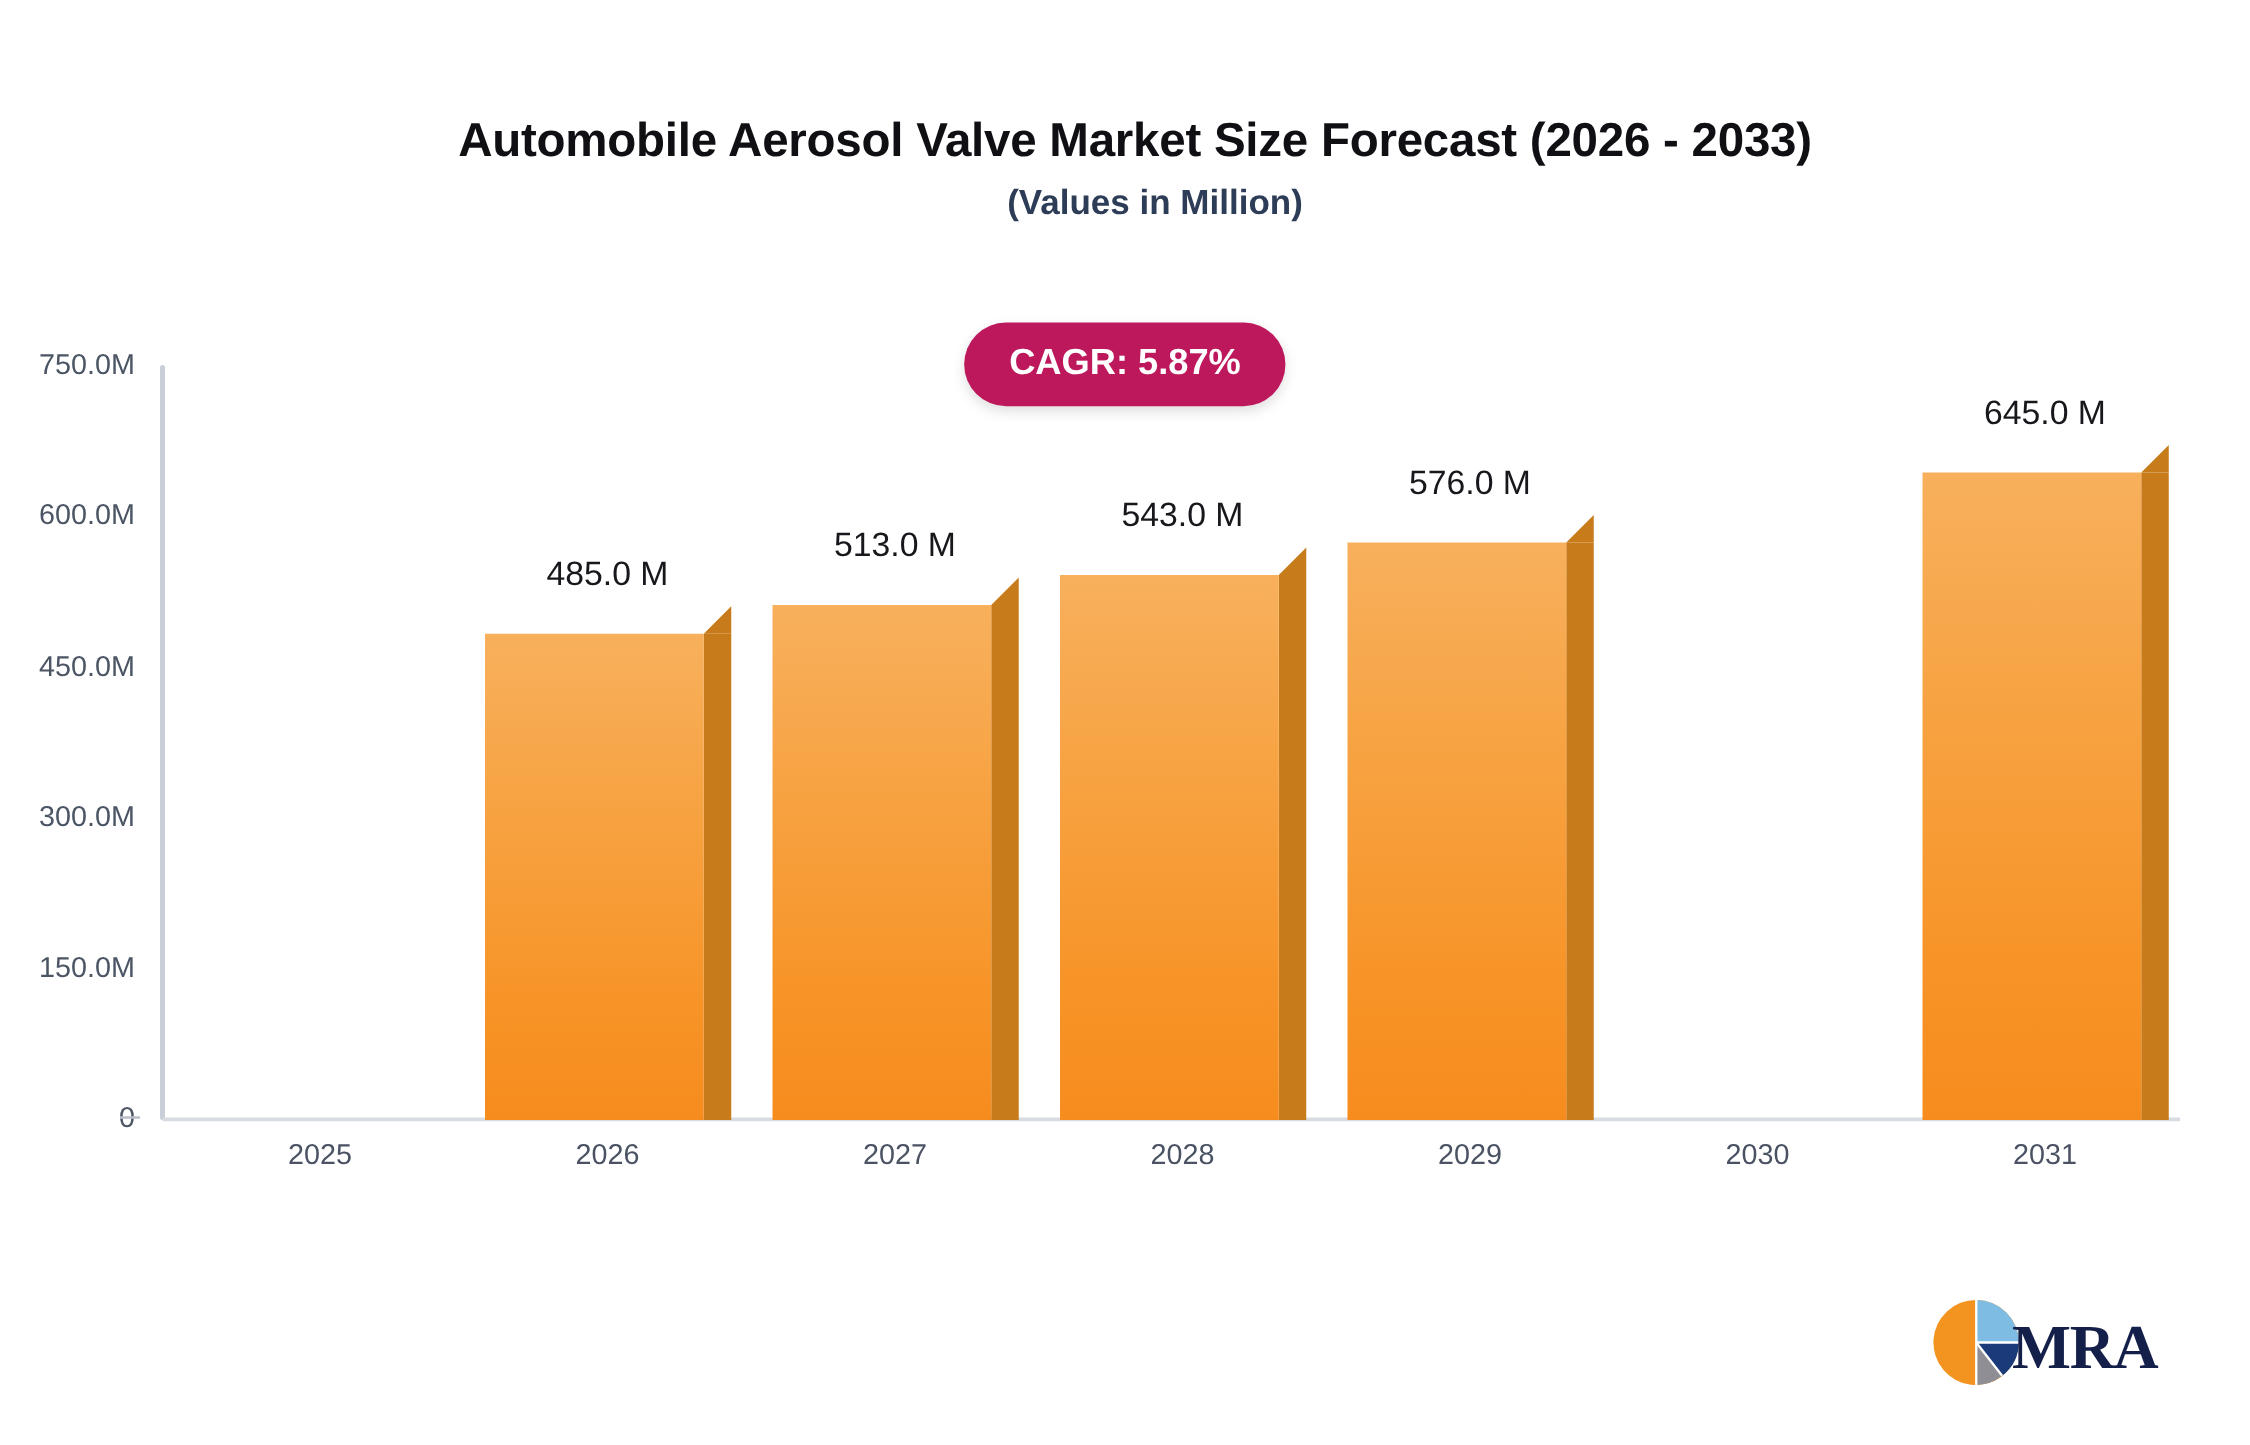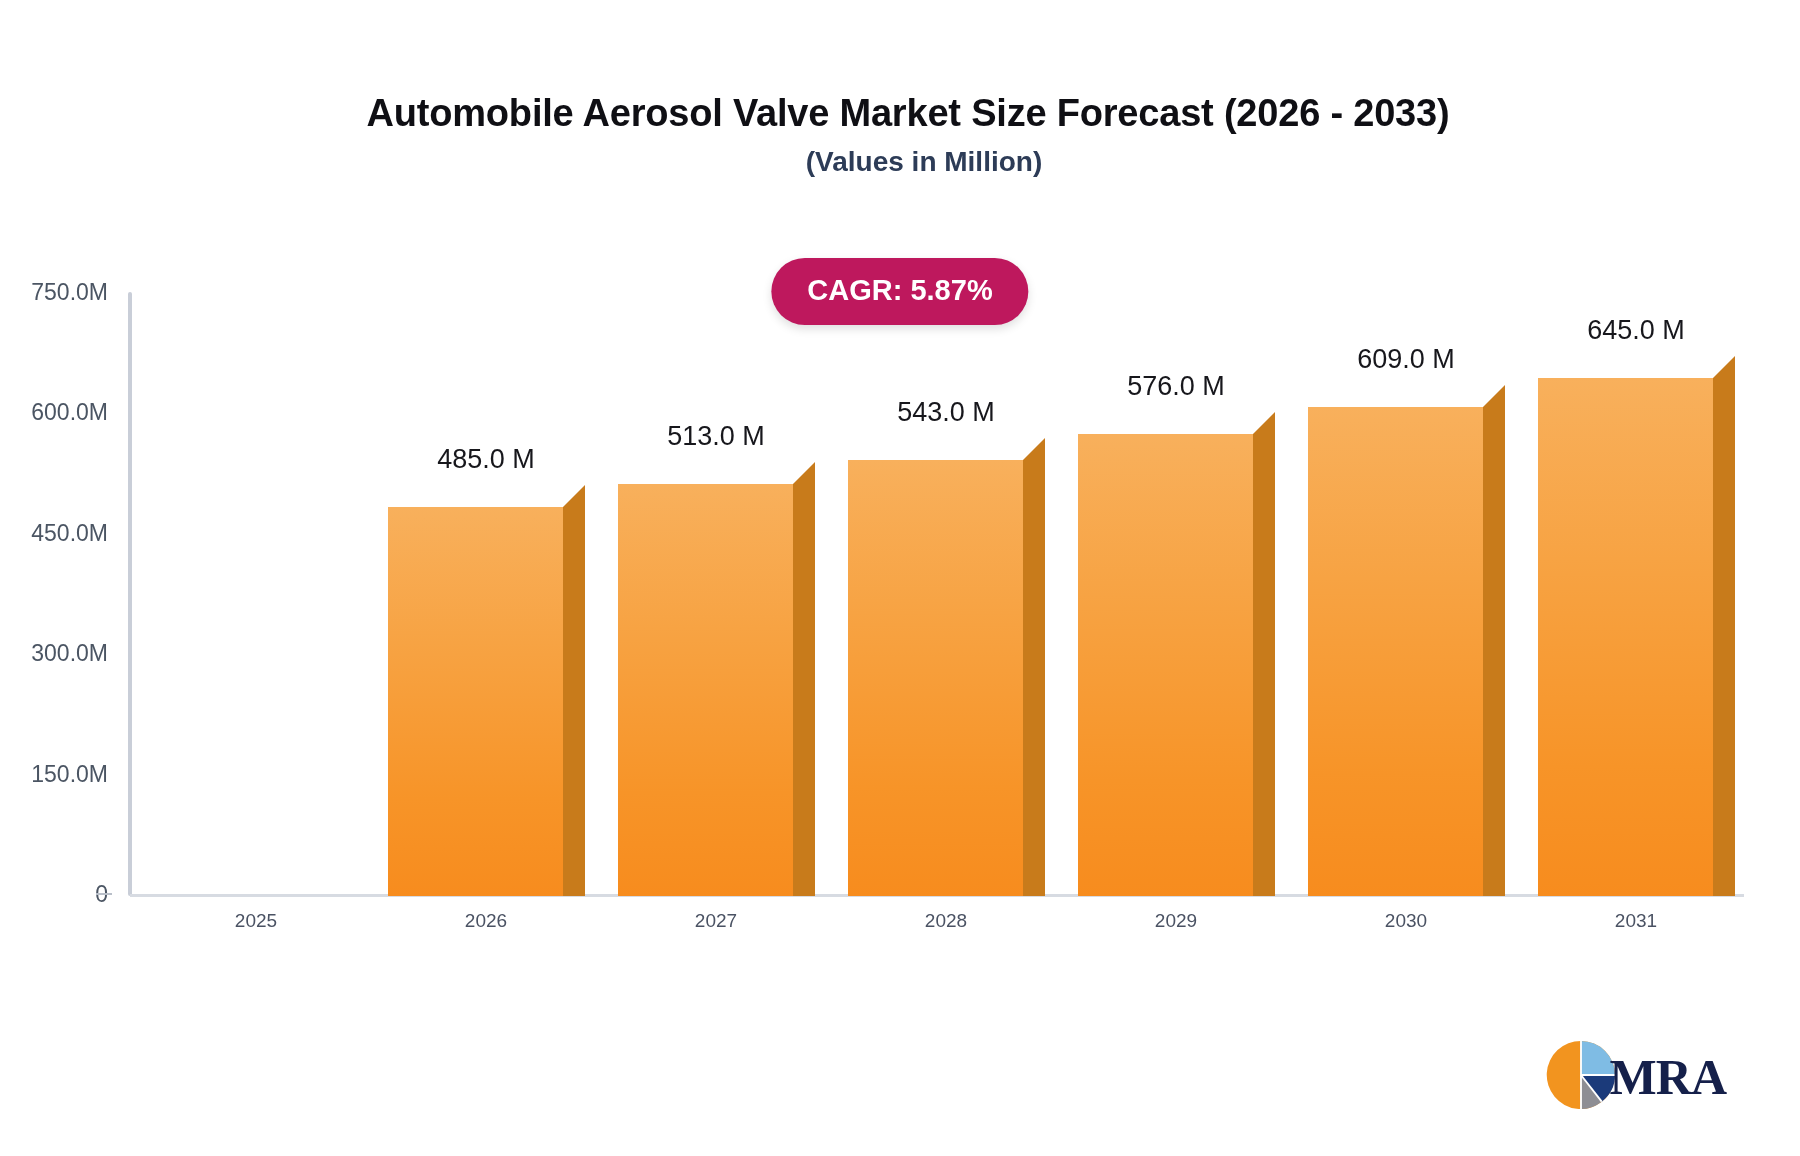--- a/index.html
+++ b/index.html
@@ -135,21 +135,21 @@
     left: 50%;
     transform: translateX(-50%);
     font-size: 27px;
     color: #17171c;
     white-space: nowrap;
   }
   .x-label {
     position: absolute;
     top: 910px;
     text-align: center;
-    font-size: 19px;
+    font-size: 23px;
     color: #4a5263;
     transform: translateX(-50%);
   }
 
   
   .logo {
     position: absolute;
     right: 74px;
     bottom: 40px;
     display: flex;
@@ -207,26 +207,20 @@
         <div class="bar-top" style="left: 175px; bottom: 435.848px; border-bottom: 22px solid rgb(200, 123, 27); border-left: 22px solid transparent;"></div>
         <div class="bar-front" style="width: 175px; height: 435.848px;"></div>
         <div class="bar-label" style="left: 98.5px; bottom: 467.848px;">543.0 M</div>
       </div>
       <div class="bar-group" style="left: 947.5px; width: 197px; height: 484.336px;">
         <div class="bar-side" style="left: 175px; height: 462.336px;"></div>
         <div class="bar-top" style="left: 175px; bottom: 462.336px; border-bottom: 22px solid rgb(200, 123, 27); border-left: 22px solid transparent;"></div>
         <div class="bar-front" style="width: 175px; height: 462.336px;"></div>
         <div class="bar-label" style="left: 98.5px; bottom: 494.336px;">576.0 M</div>
       </div>
-      <div class="bar-group" style="left: 1177.5px; width: 197px; height: 510.824px;">
-        <div class="bar-side" style="left: 175px; height: 488.824px;"></div>
-        <div class="bar-top" style="left: 175px; bottom: 488.824px; border-bottom: 22px solid rgb(200, 123, 27); border-left: 22px solid transparent;"></div>
-        <div class="bar-front" style="width: 175px; height: 488.824px;"></div>
-        <div class="bar-label" style="left: 98.5px; bottom: 520.824px;">609.0 M</div>
-      </div>
       <div class="bar-group" style="left: 1407.5px; width: 183px; height: 539.72px;">
         <div class="bar-side" style="left: 175px; height: 517.72px;"></div>
         <div class="bar-top" style="left: 175px; bottom: 517.72px; border-bottom: 22px solid rgb(200, 123, 27); border-left: 22px solid transparent;"></div>
         <div class="bar-front" style="width: 175px; height: 517.72px;"></div>
         <div class="bar-label" style="left: 98.5px; bottom: 549.72px;">645.0 M</div>
       </div>
     </div>
 
   <div id="x-labels">
       <div class="x-label" style="left: 256px;">2025</div>

